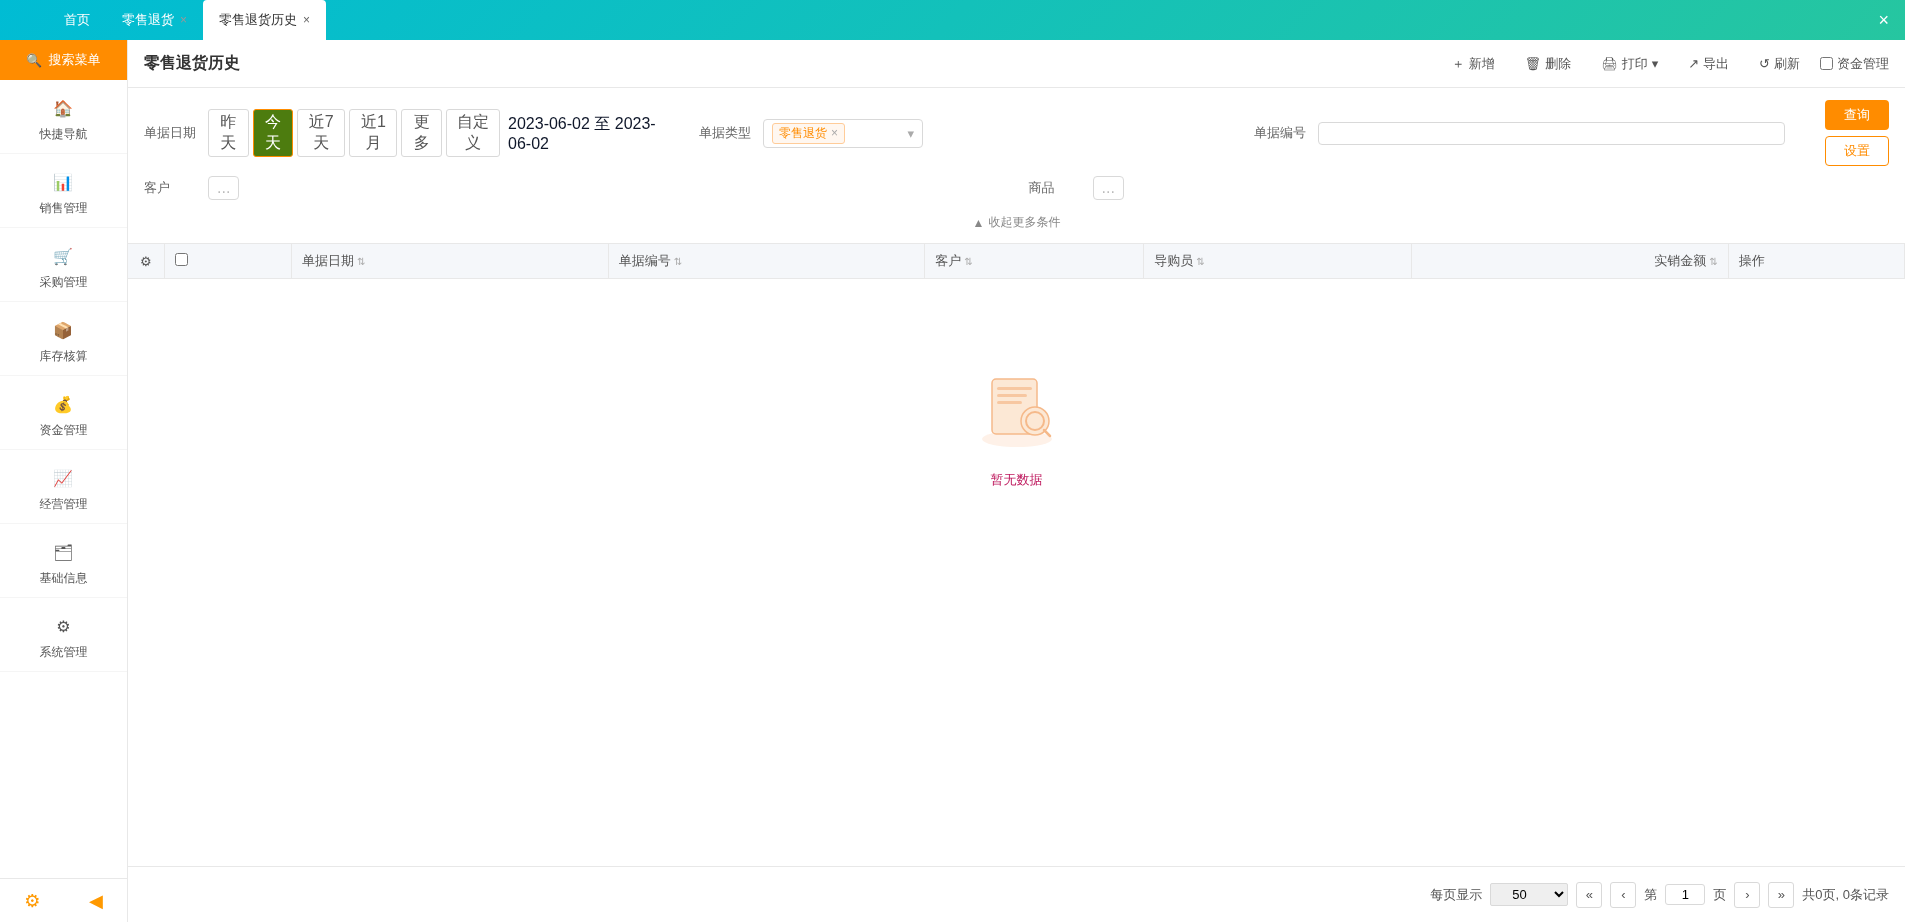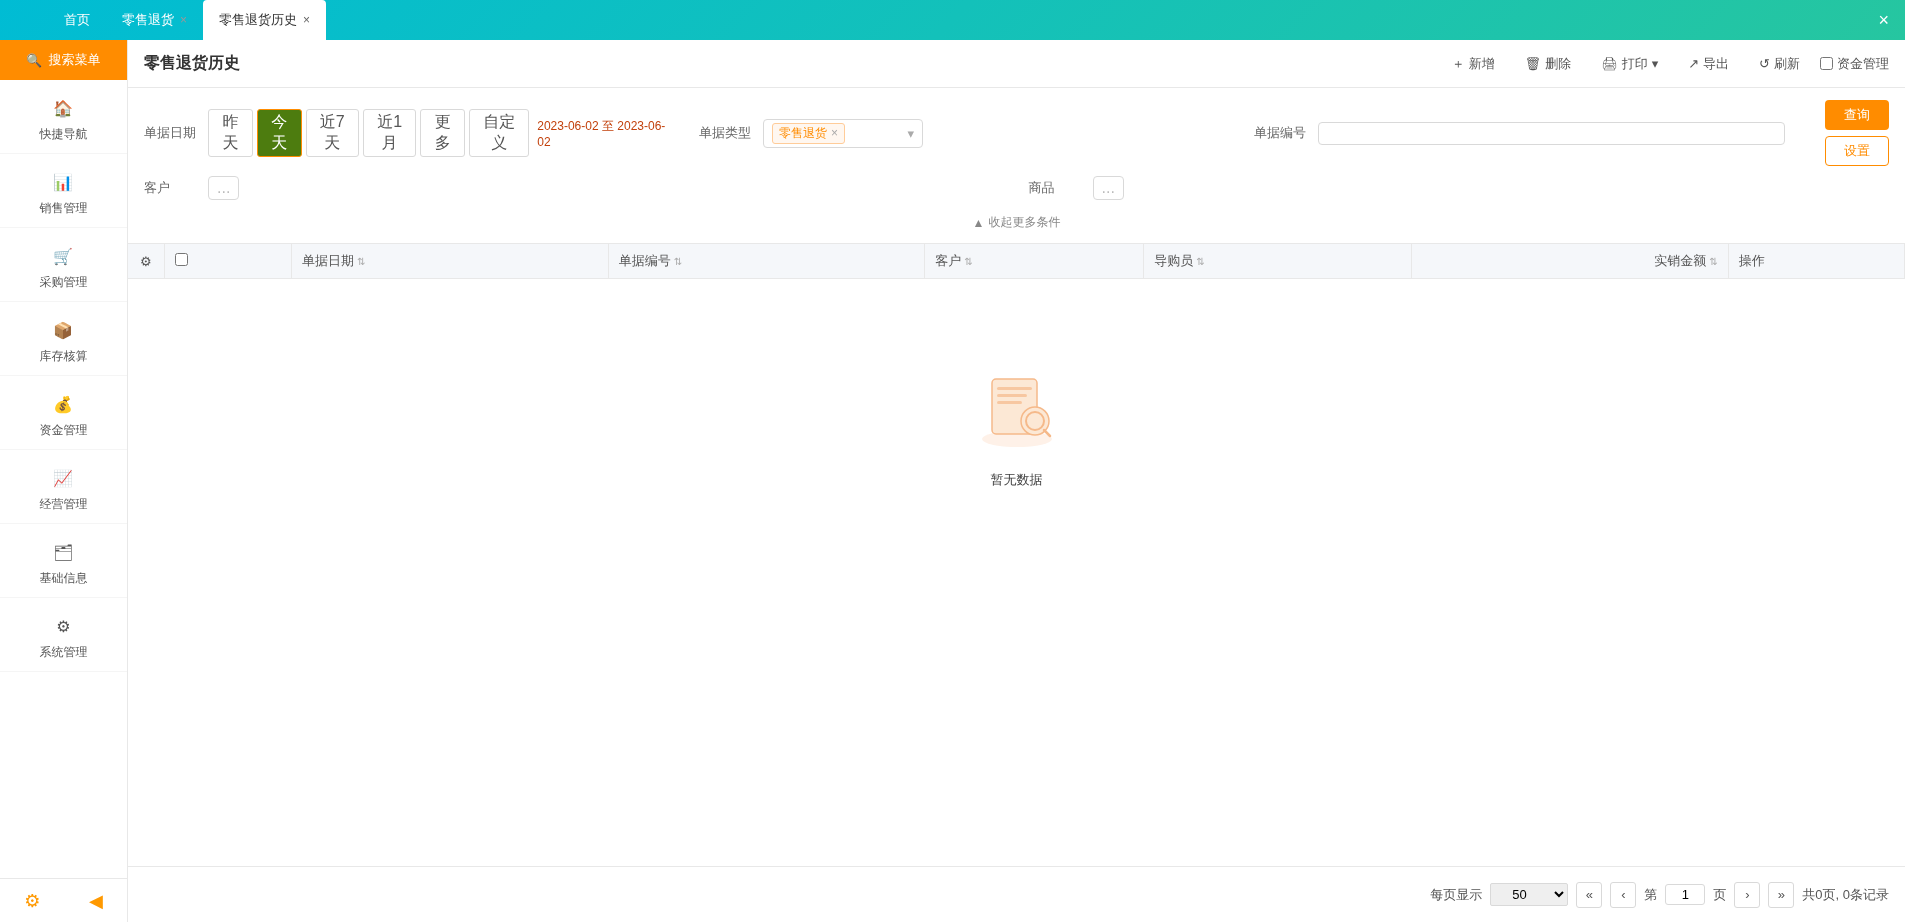--- a/index.html
+++ b/index.html
@@ -201,22 +201,22 @@
       cursor: pointer;
       font-size: 16px;
       color: #555;
     }
     .date-btn.active {
       background: #4d7c0f;
       color: #fff;
       border-color: #ff8c00;
     }
     .date-range {
-      font-size: 12px;
-      color: #c2410c;
+      font-size: 16px;
+      color: #0f172a;
     }
     .filter-select {
       display: flex;
       align-items: center;
       border: 1px solid #d9d9d9;
       border-radius: 4px;
       padding: 3px 8px;
       background: #fff;
       min-width: 160px;
       justify-content: space-between;
@@ -296,21 +296,21 @@
     .th-sort { display: flex; align-items: center; gap: 3px; cursor: pointer; }
     .sort-icon { color: #aaa; font-size: 10px; }
 
     
     .empty-state {
       display: flex;
       flex-direction: column;
       align-items: center;
       justify-content: center;
       padding: 80px 0 40px;
-      color: #404040;
+      color: #be185d;
     }
     .empty-icon {
       width: 100px;
       height: 100px;
       margin-bottom: 12px;
     }
 
     
     .pagination-bar {
       height: 56px;

